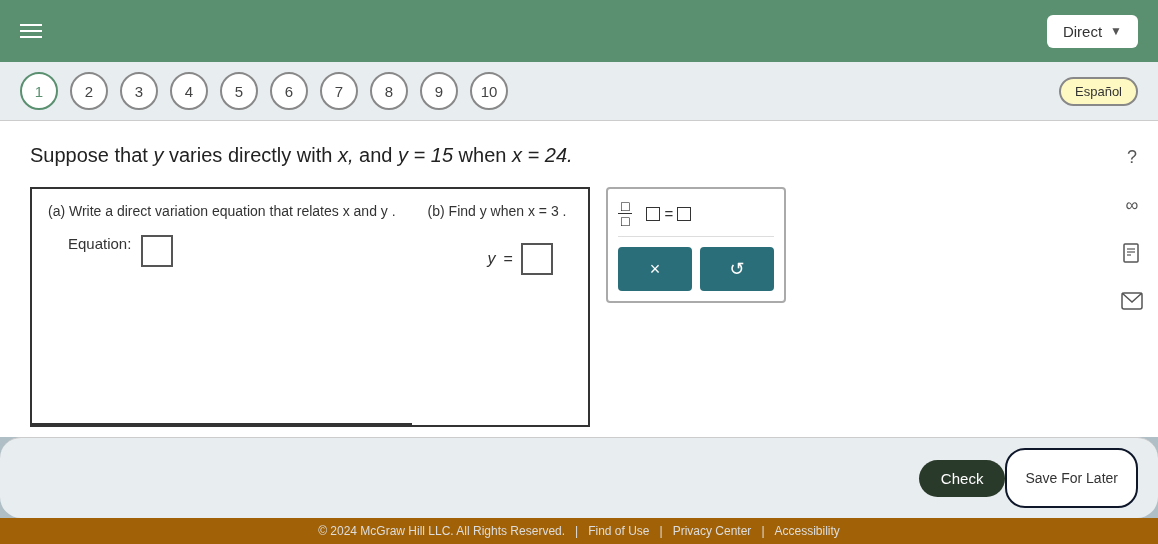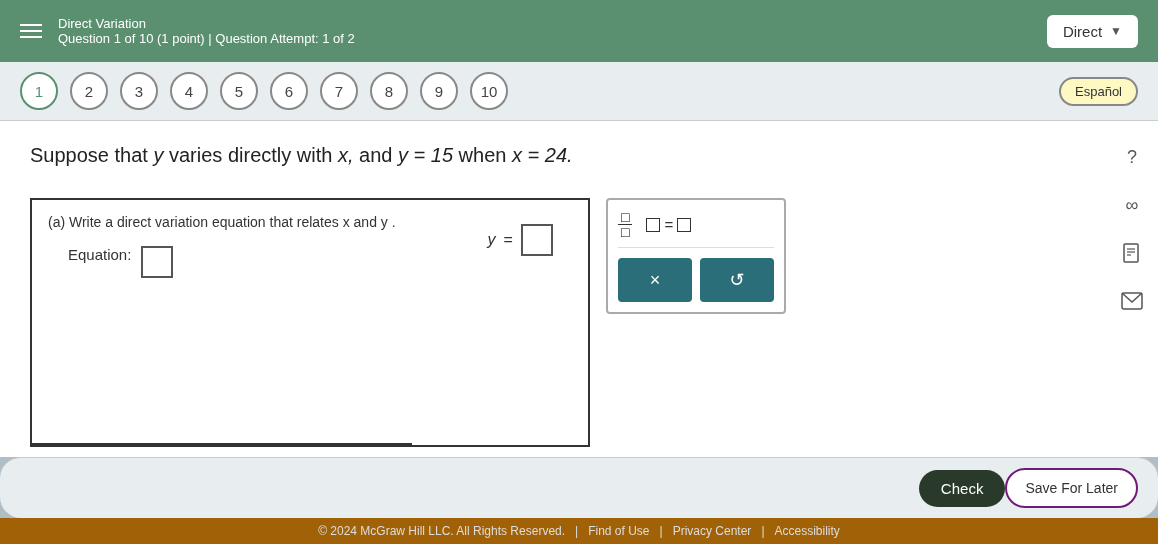--- a/index.html
+++ b/index.html
@@ -111,21 +111,21 @@
       background: white;
       flex: 1;
       padding: 20px 30px 10px 30px;
       display: flex;
       flex-direction: column;
       position: relative;
     }
 
     .question-text {
       font-size: 20px;
-      margin-bottom: 29px;
+      margin-bottom: 18px;
       color: #222;
       line-height: 1.4;
     }
     .question-text .var {
       font-style: italic;
     }
     .question-text .eq {
       font-style: italic;
     }
 
@@ -288,23 +288,23 @@
       font-size: 15px;
       cursor: pointer;
       font-weight: 500;
     }
     .footer-right {
       display: flex;
       gap: 10px;
     }
     .footer-outline-btn {
       background: white;
-      border: 2px solid #701a75;
+      border: 2px solid #0f172a;
       border-radius: 20px;
-      padding: 10px 18px;
+      padding: 20px 18px;
       font-size: 14px;
       cursor: pointer;
       color: #333;
       font-weight: 500;
     }
 
     
     .bottom-bar {
       background: #a16207;
       color: #ddd;
@@ -342,24 +342,20 @@
   </style>
 </head>
 <body>
 
 <div class="header">
   <div class="header-left">
     <div class="hamburger">
       <span></span>
         <span></span>
         <span></span>
-    </div>
-    <div class="header-info">
-      <div class="title">Direct Variation</div>
-      <div class="subtitle">Question 1 of 10 (1 point)  |  Question Attempt: 1 of 2</div>
     </div>
   </div>
   <button class="user-btn">
     <span>Direct</span>
     <span class="chevron">▼</span>
   </button>
 </div>
 
 <div class="nav-bar">
   <div class="nav-num active">1</div>
@@ -389,20 +385,21 @@
         <div class="part-a-label">
           <span>(a) Write a direct variation equation that relates</span><span> x  and  y .</span>
         </div>
         <div class="equation-row">
           <span class="equation-label">Equation:</span>
           <div class="input-box"></div>
         </div>
       </div>
 
       <div class="part-b">
+        <div class="part-b-label">(b) Find  y  when  x = 3 .</div>
         <div class="part-b-eq">
           <span class="y-var">y</span>
           <span class="eq-sign">=</span>
           <div class="input-box"></div>
         </div>
       </div>
     </div>
 
     <div class="toolbar-panel">
       <div class="toolbar-row1">

